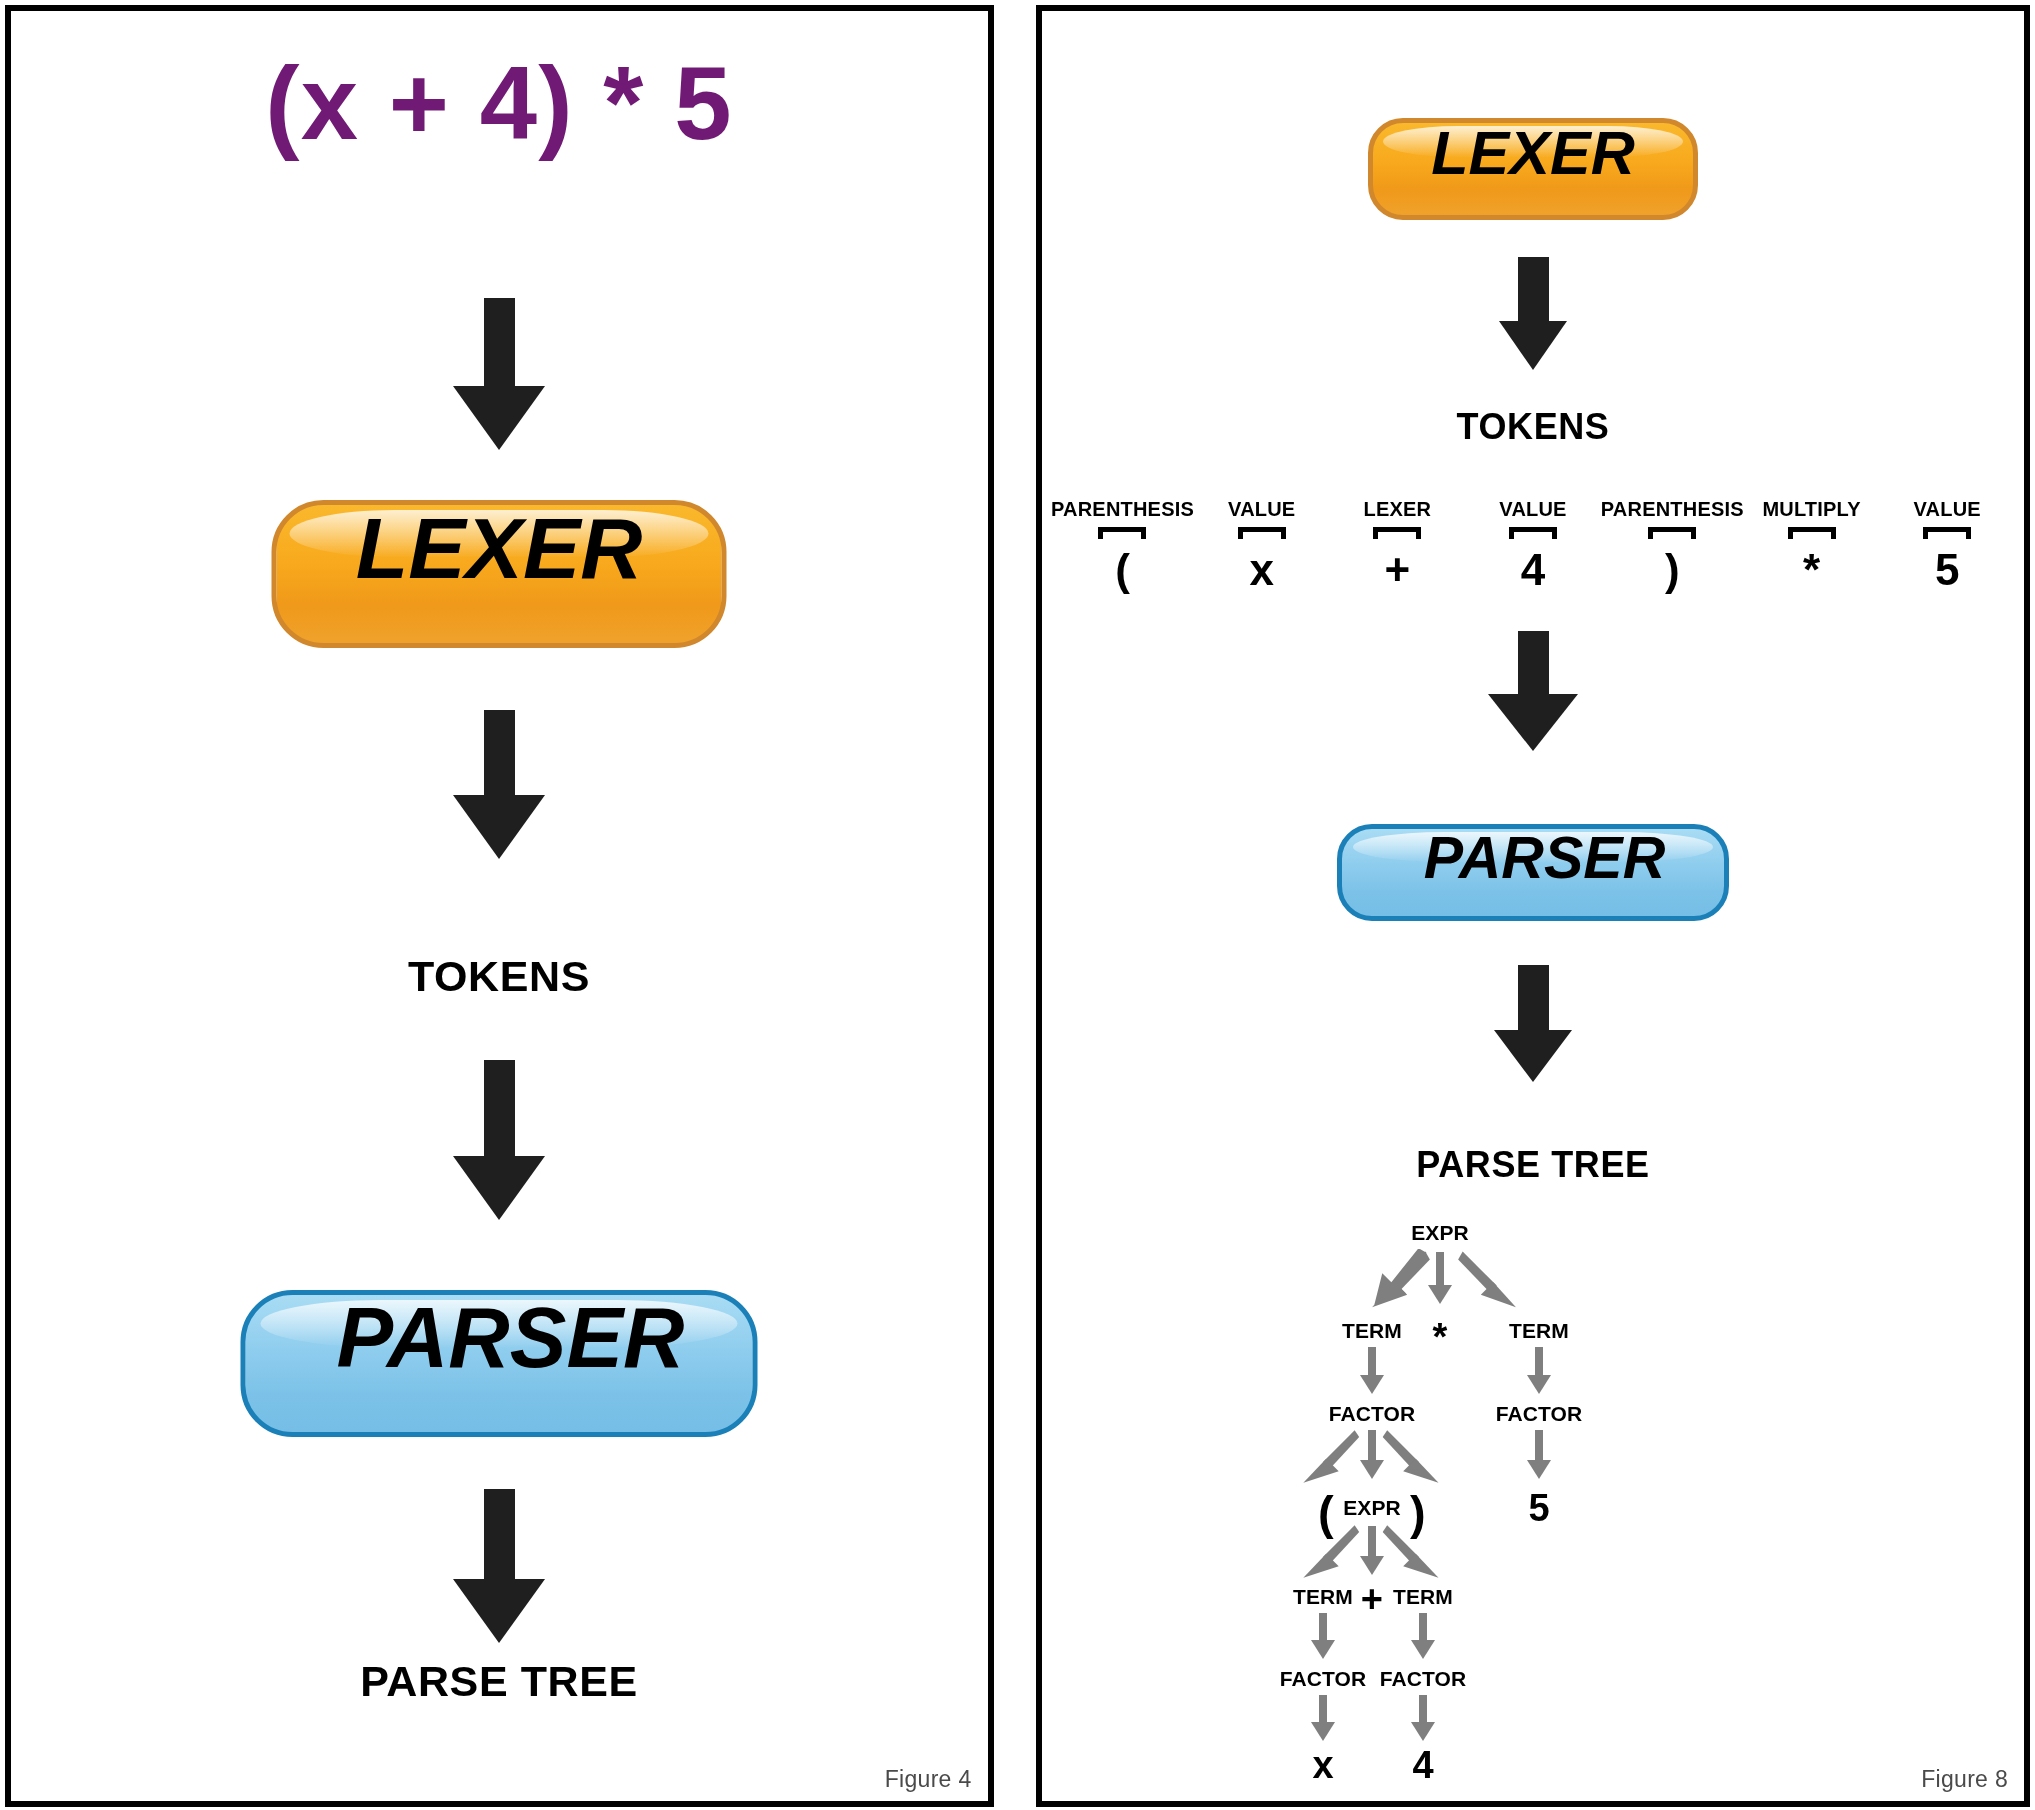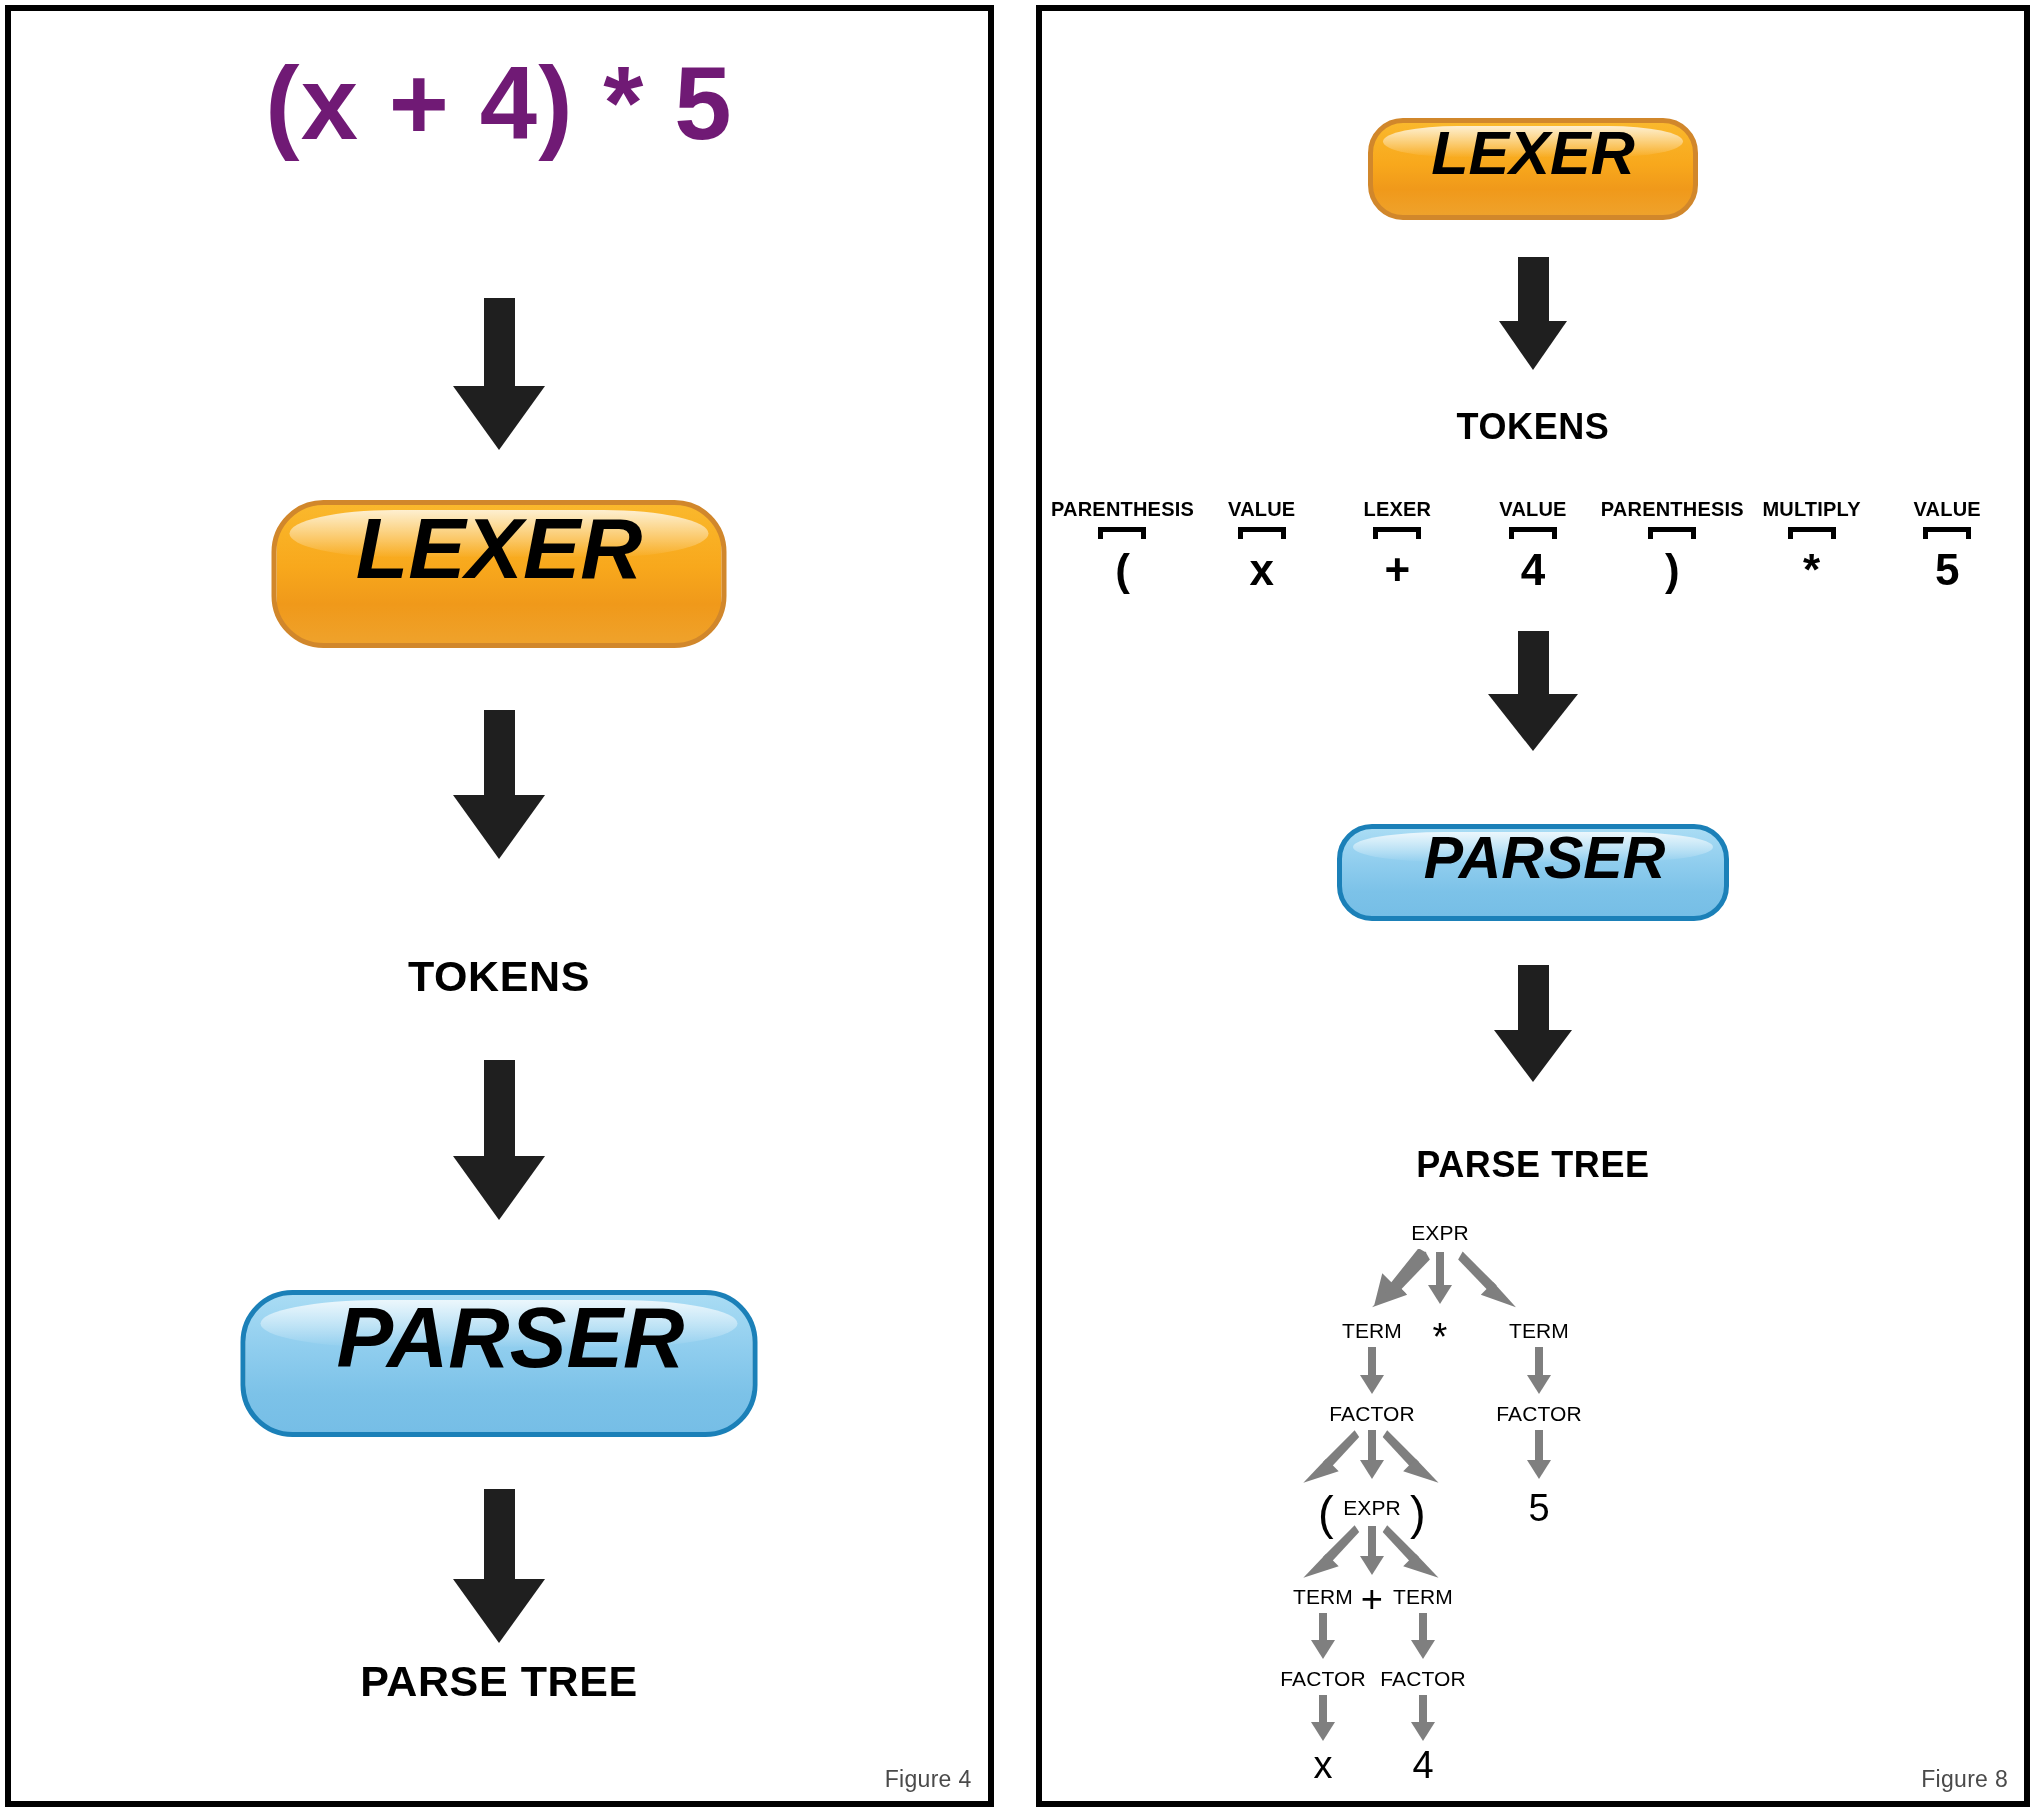--- a/index.html
+++ b/index.html
@@ -193,21 +193,21 @@
     position: absolute;
     top: 1211px;
     left: 0;
     right: 0;
     height: 569px;
   }
   .node {
     position: absolute;
     transform: translateX(-50%);
     font-size: 21px;
-    font-weight: normal;
+    font-weight: bold;
     color: #000;
     white-space: nowrap;
     line-height: 1;
     letter-spacing: 0.1px;
   }
   .node.term-sym {
     font-size: 38px;
   }
   .node.paren-sym {
     font-size: 47px;

